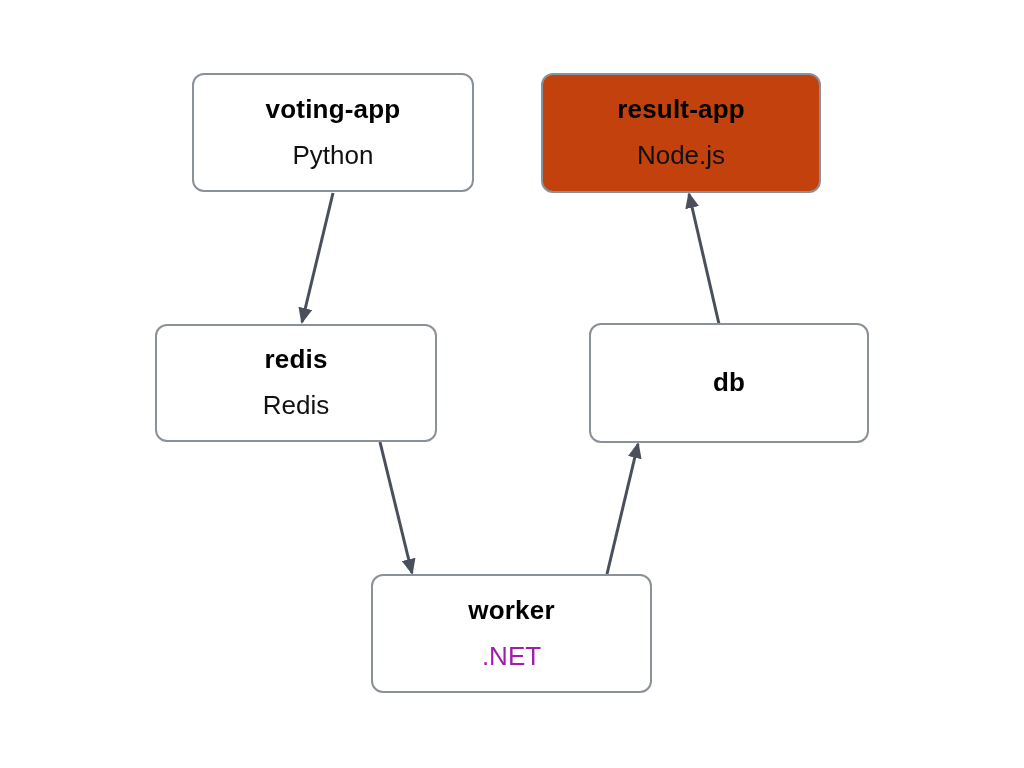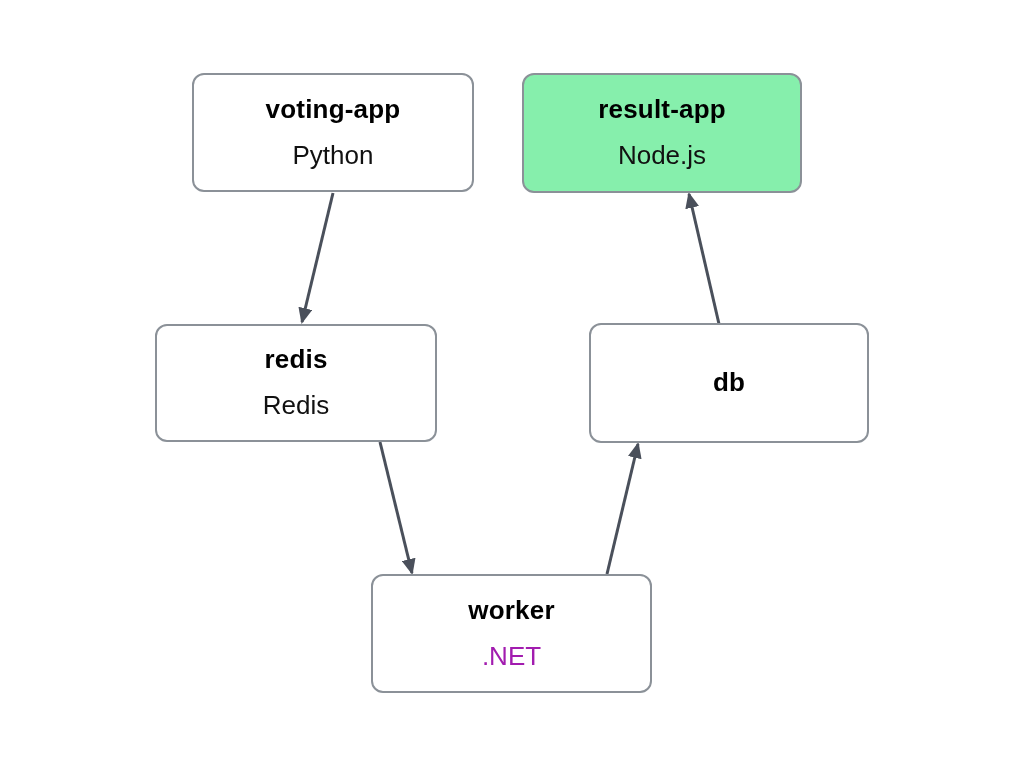--- a/index.html
+++ b/index.html
@@ -65,21 +65,21 @@
         <line x1="380" y1="442" x2="412" y2="573" stroke="#4a505b" stroke-width="3" marker-end="url(#arrowhead)"></line>
         <line x1="607" y1="574" x2="638" y2="444" stroke="#4a505b" stroke-width="3" marker-end="url(#arrowhead)"></line>
         <line x1="719" y1="324" x2="689" y2="194" stroke="#4a505b" stroke-width="3" marker-end="url(#arrowhead)"></line>
       </g>
   </svg>
   <div id="nodes-layer">
       <div class="node" style="left: 192px; top: 73px; width: 282px; height: 119px; border-color: rgb(139, 145, 152); background: rgb(255, 255, 255);">
         <div class="node-title" style="color: rgb(0, 0, 0);">voting-app</div>
         <div class="node-subtitle" style="color: rgb(17, 17, 17);">Python</div>
       </div>
-      <div class="node" style="left: 522px; top: 73px; width: 280px; height: 120px; border-color: rgb(139, 145, 152); background: #86efac;">
+      <div class="node" style="left: 541px; top: 73px; width: 280px; height: 120px; border-color: rgb(139, 145, 152); background: #c2410c;">
         <div class="node-title" style="color: rgb(0, 0, 0);">result-app</div>
         <div class="node-subtitle" style="color: rgb(17, 17, 17);">Node.js</div>
       </div>
       <div class="node" style="left: 155px; top: 324px; width: 282px; height: 118px; border-color: rgb(139, 145, 152); background: rgb(255, 255, 255);">
         <div class="node-title" style="color: rgb(0, 0, 0);">redis</div>
         <div class="node-subtitle" style="color: rgb(17, 17, 17);">Redis</div>
       </div>
       <div class="node" style="left: 589px; top: 323px; width: 280px; height: 120px; border-color: rgb(139, 145, 152); background: rgb(255, 255, 255);">
         <div class="node-title" style="color: rgb(0, 0, 0);">db</div>
       </div>

